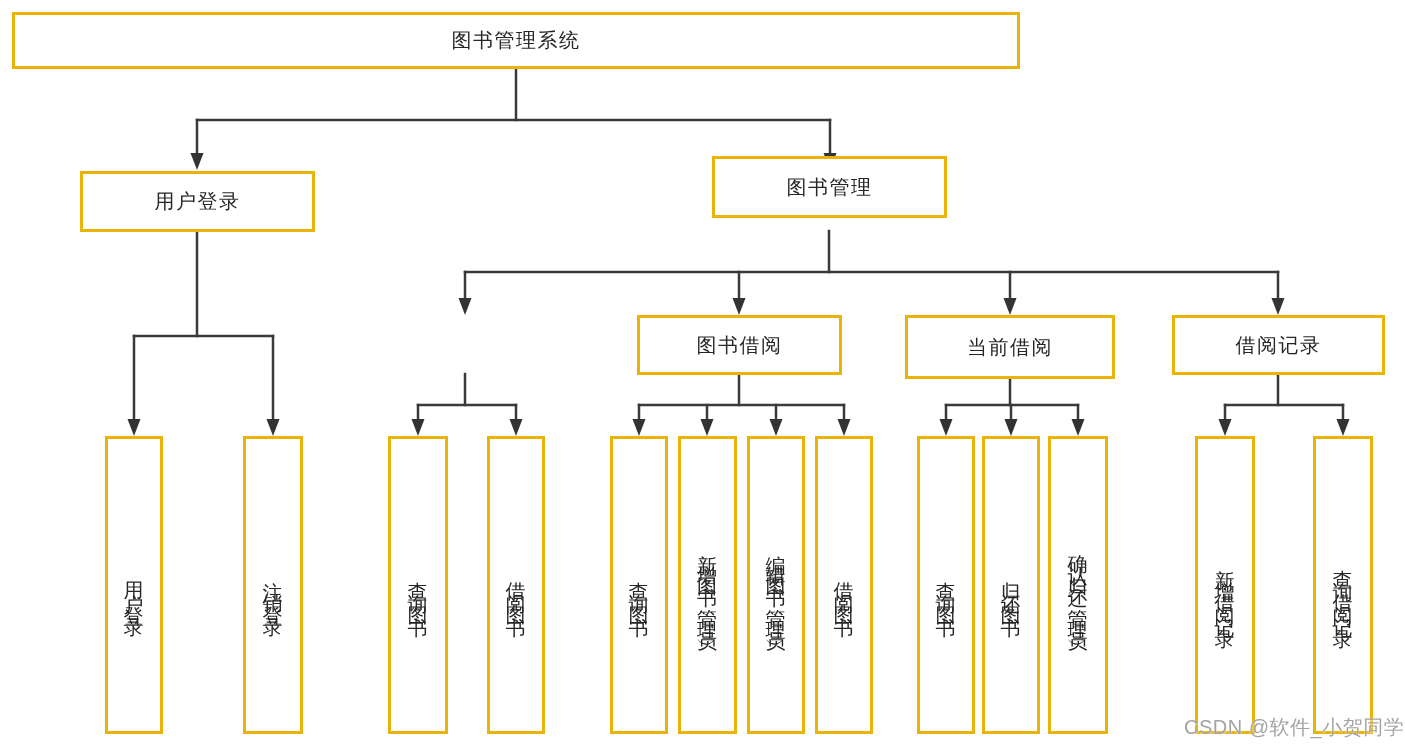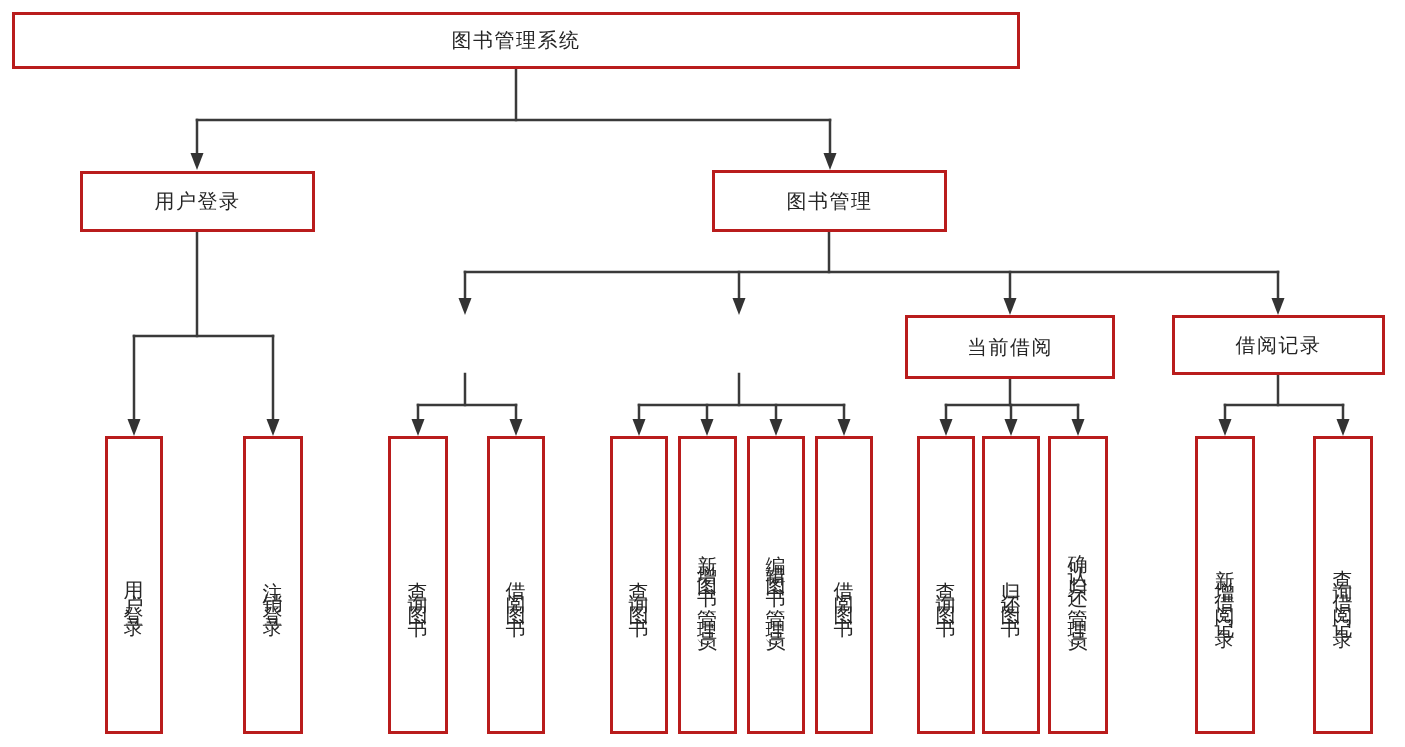--- a/index.html
+++ b/index.html
@@ -5,21 +5,21 @@
   html,body{margin:0;padding:0;background:#fff;}
   .canvas{
     position:relative;width:1405px;height:747px;background:#ffffff;
     font-family:"Liberation Sans","DejaVu Sans",sans-serif;overflow:hidden;
   }
   .wires{position:absolute;left:0;top:0;z-index:1;}
   .wires line{stroke:#3a3a3a;stroke-width:2.5;stroke-linecap:square;}
   .wires polygon{fill:#333333;}
   .node{
     position:absolute;z-index:2;box-sizing:border-box;background:#ffffff;
-    border:3px solid #b91c1c;color:#262626;
+    border:3px solid #eab308;color:#262626;
     display:flex;align-items:center;justify-content:center;
   }
   .node.h{font-size:20px;letter-spacing:1.5px;}
   .node.v{
     writing-mode:vertical-rl;text-orientation:mixed;
     font-size:20px;letter-spacing:12px;line-height:1;
     padding-top:10px;
   }
   .node.v.long{letter-spacing:11px;padding-top:6px;}
   .watermark{
@@ -92,22 +92,23 @@
     <line x1="1225" y1="405" x2="1343" y2="405"></line>
     <line x1="1225" y1="405" x2="1225" y2="420"></line>
     <polygon points="1218.5,419 1231.5,419 1225,436"></polygon>
     <line x1="1343" y1="405" x2="1343" y2="420"></line>
     <polygon points="1336.5,419 1349.5,419 1343,436"></polygon>
   </svg>
 
   <div class="node h" style="left:12px;top:12px;width:1008px;height:57px">图书管理系统</div>
 
   <div class="node h" style="left:80px;top:171px;width:235px;height:61px">用户登录</div>
-  <div class="node h" style="left:712px;top:170px;width:235px;height:62px">图书管理</div>
+  <div class="node h" style="left:712px;top:156px;width:235px;height:62px">图书管理</div>
 
+  <div class="node h" style="left:637px;top:315px;width:205px;height:60px">图书借阅</div>
   <div class="node h" style="left:905px;top:315px;width:210px;height:64px">当前借阅</div>
   <div class="node h" style="left:1172px;top:315px;width:213px;height:60px">借阅记录</div>
 
   <div class="node v" style="left:105px;top:436px;width:58px;height:298px">用户登录</div>
   <div class="node v" style="left:243px;top:436px;width:60px;height:298px">注销登录</div>
 
   <div class="node v" style="left:388px;top:436px;width:60px;height:298px">查询图书</div>
   <div class="node v" style="left:487px;top:436px;width:58px;height:298px">借阅图书</div>
 
   <div class="node v" style="left:610px;top:436px;width:58px;height:298px">查询图书</div>
@@ -115,14 +116,15 @@
   <div class="node v long" style="left:747px;top:436px;width:58px;height:298px">编辑图书（管理员）</div>
   <div class="node v" style="left:815px;top:436px;width:58px;height:298px">借阅图书</div>
 
   <div class="node v" style="left:917px;top:436px;width:58px;height:298px">查询图书</div>
   <div class="node v" style="left:982px;top:436px;width:58px;height:298px">归还图书</div>
   <div class="node v long" style="left:1048px;top:436px;width:60px;height:298px">确认归还（管理员）</div>
 
   <div class="node v" style="left:1195px;top:436px;width:60px;height:298px">新增借阅记录</div>
   <div class="node v" style="left:1313px;top:436px;width:60px;height:298px">查询借阅记录</div>
 
+  <div class="watermark">CSDN @软件_小贺同学</div>
 
 </div>
 
 </body></html>

